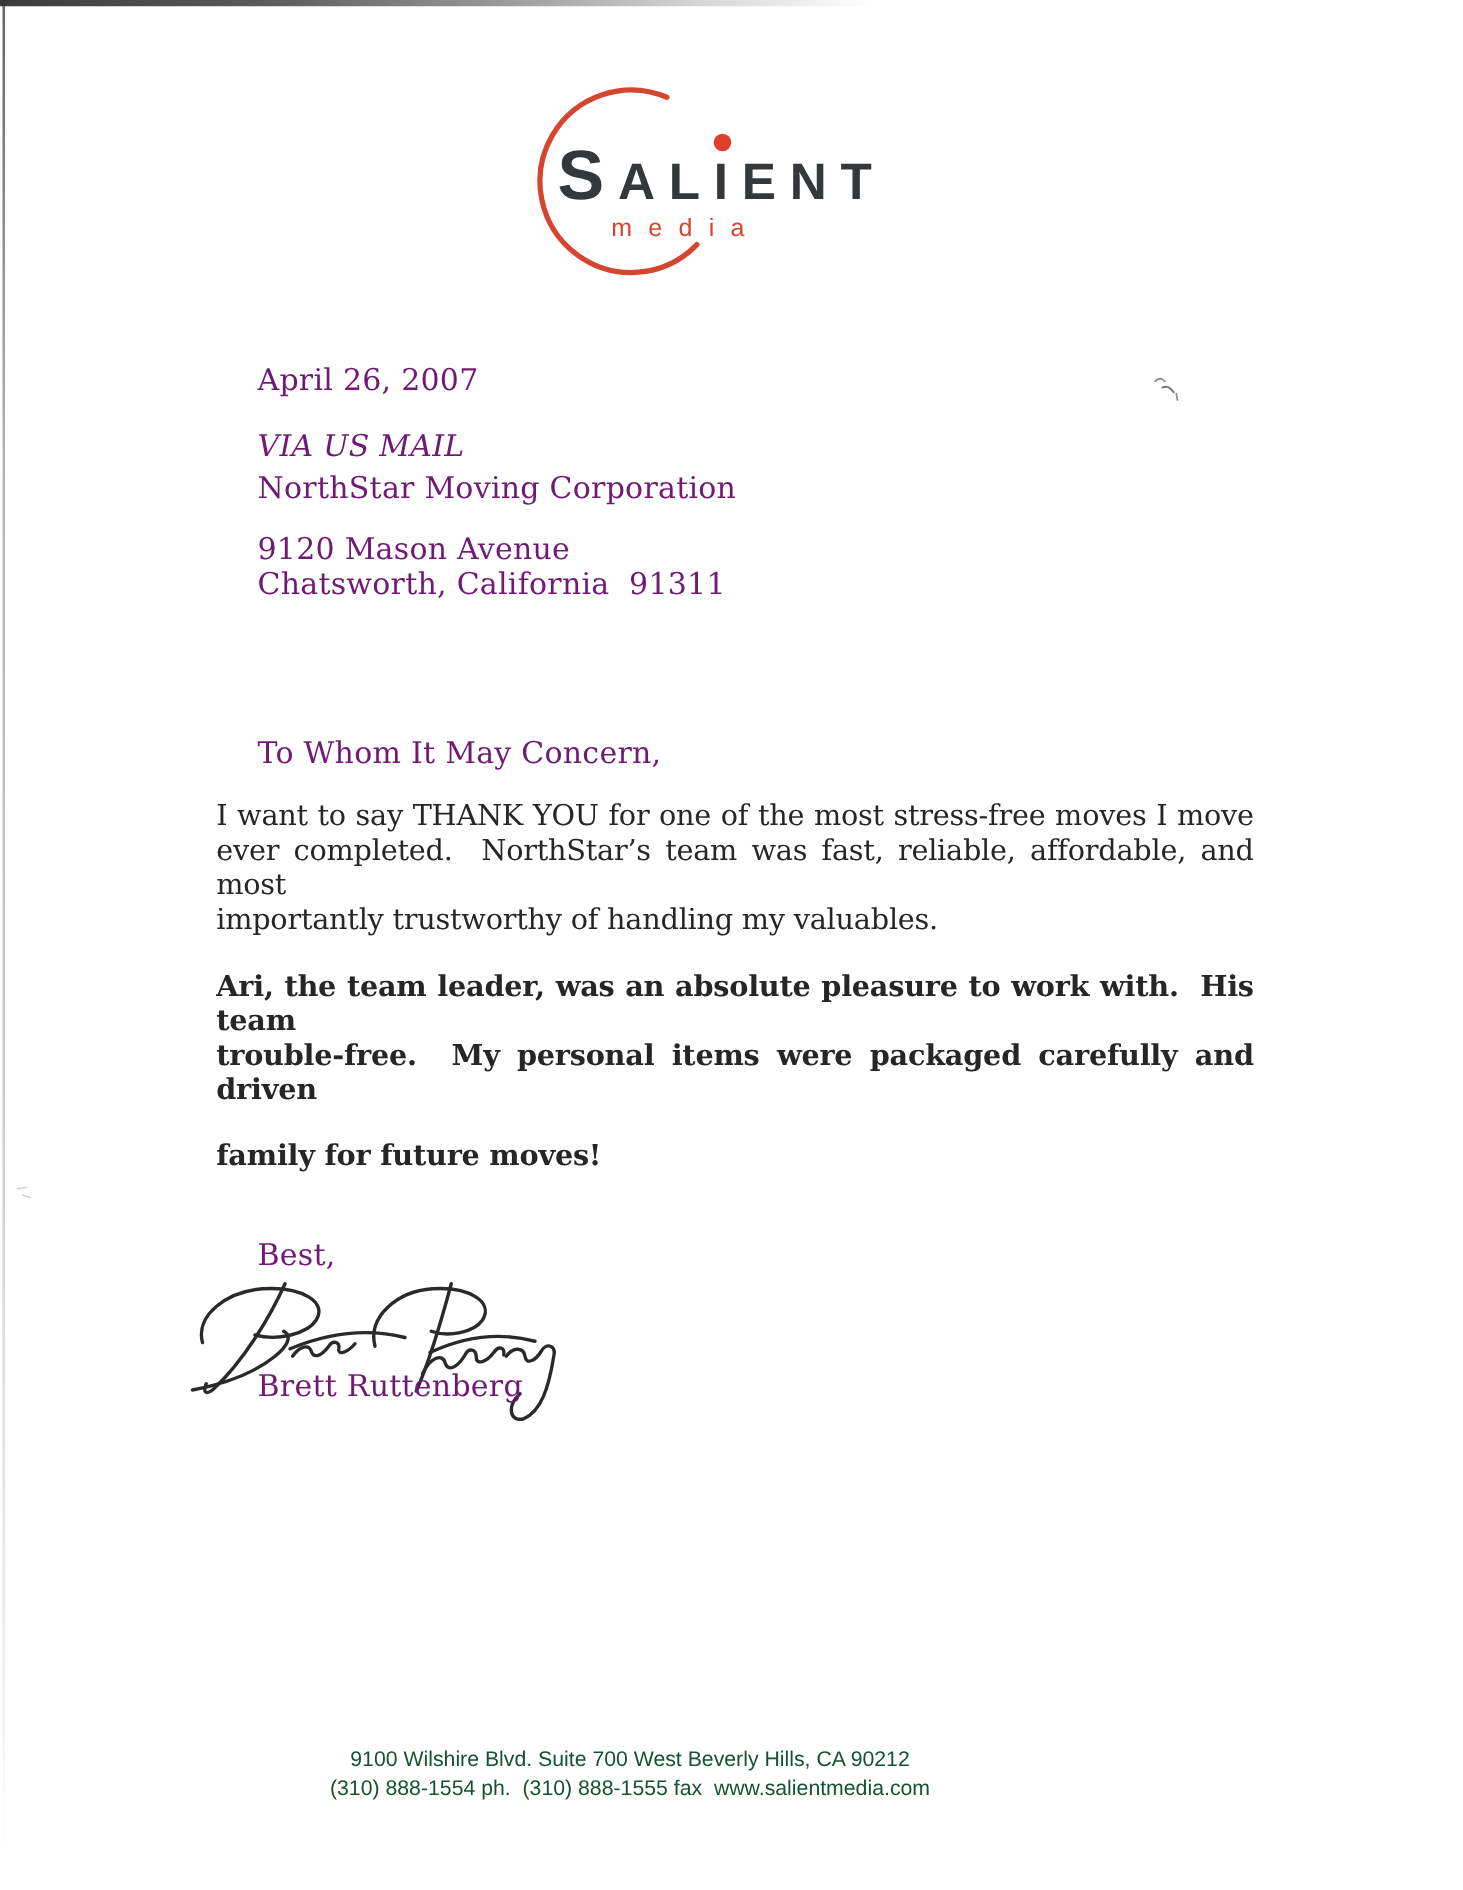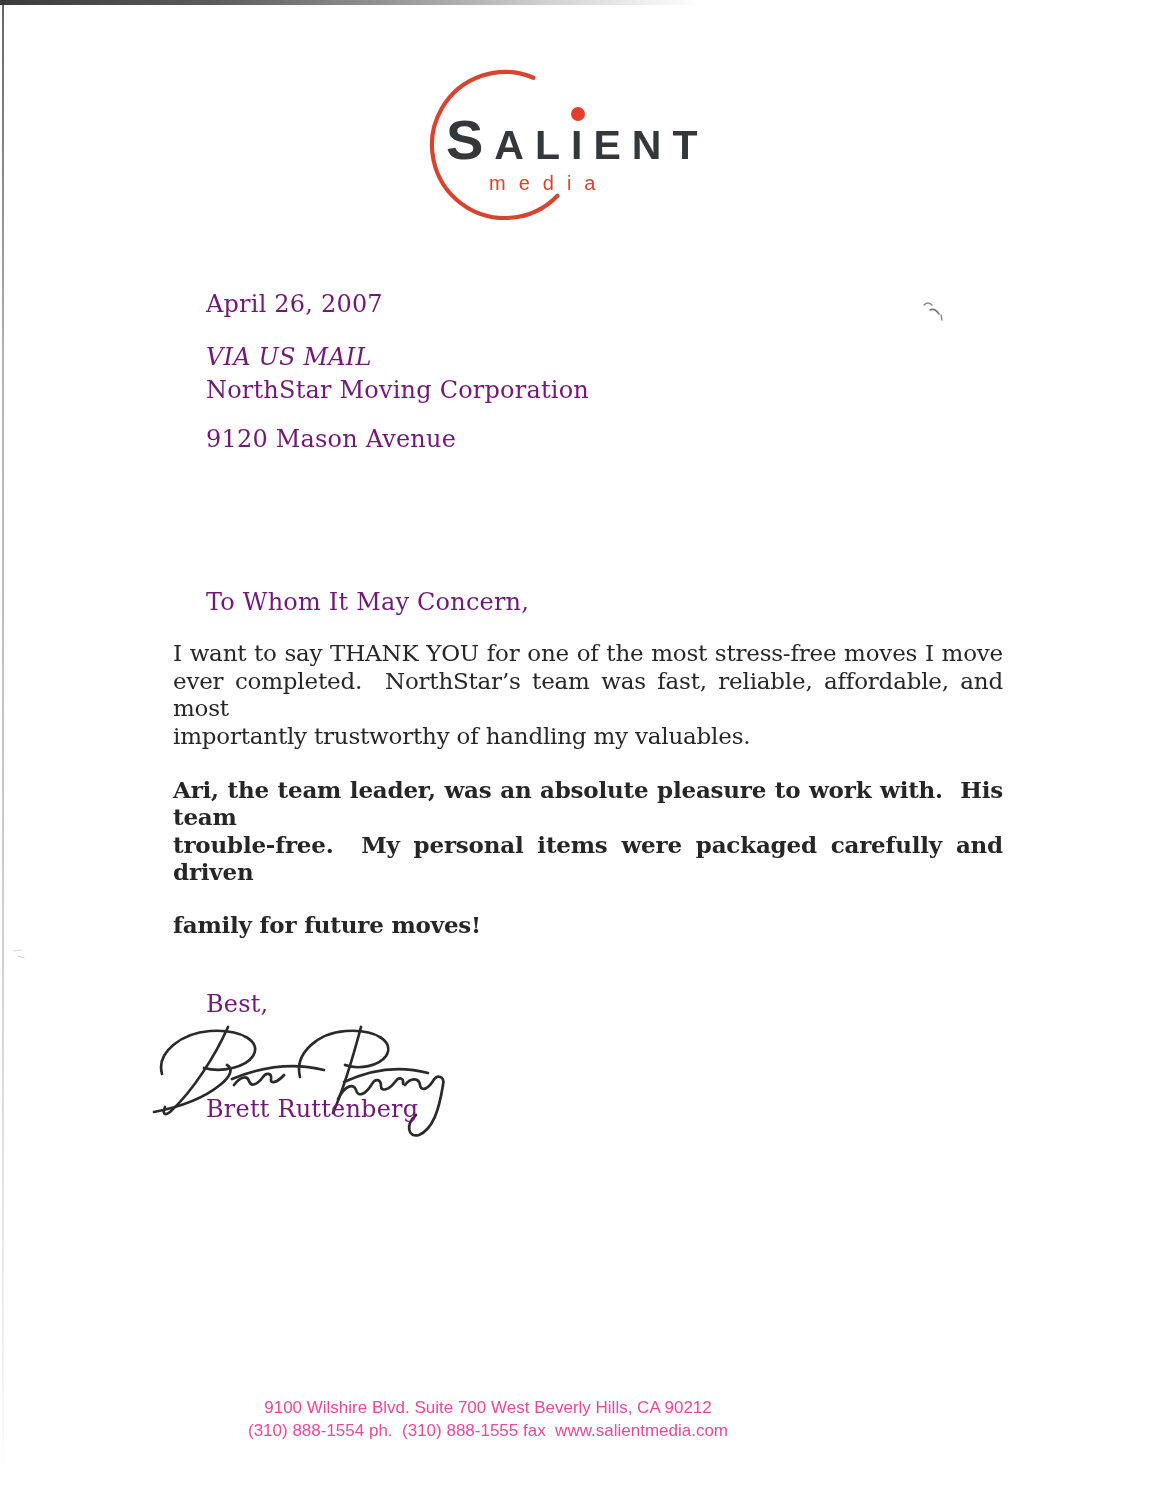--- a/index.html
+++ b/index.html
@@ -67,24 +67,24 @@
   }
   .paragraph + .paragraph { margin-top: 25.5px; font-weight: bold; }
   .paragraph .line { text-align: justify; text-align-last: justify; }
   .paragraph .line.last { text-align-last: left; }
   .paragraph .b { font-weight: normal; }
 
   .signature-svg { position: absolute; left: 148px; top: 1022px; }
 
   
   .page-footer {
-    position: absolute; left: 0; top: 1396px; width: 976px;
+    position: absolute; left: 16px; top: 1396px; width: 976px;
     text-align: center;
     font-family: "Liberation Sans", sans-serif;
-    font-size: 17px; line-height: 23px; color: #ec4899;
+    font-size: 17px; line-height: 23px; color: #14532d;
   }
 </style>
 </head>
 <body>
 
 <div class="page">
 
   <div class="scan-top-streak"></div>
   <div class="scan-left-line"></div>
   <svg class="scan-smudge-right" width="28" height="26" viewBox="0 0 28 26">
@@ -104,20 +104,21 @@
       <span class="caps">AL</span>
       <span class="logo-i caps"><span class="logo-i-dot"></span><span>I</span></span>
       <span class="caps">ENT</span>
   </div>
   <div class="logo-sub">media</div>
 
   <div class="hdr" style="top:290px">April 26, 2007</div>
   <div class="hdr italic" style="top:343px">VIA US MAIL</div>
   <div class="hdr" style="top:376px">NorthStar Moving Corporation</div>
   <div class="hdr" style="top:425px">9120 Mason Avenue</div>
+  <div class="hdr" style="top:453px">Chatsworth, California&nbsp; 91311</div>
   <div class="hdr" style="top:588px">To Whom It May Concern,</div>
 
   <div class="body-paragraphs">
       <div class="paragraph">
         <div class="line"><span>I want to say </span><span class="b">THANK YOU</span><span> for one of the most stress-free moves I move</span></div>
         <div class="line"><span>ever completed.&nbsp; NorthStar’s team was fast, reliable, affordable, and most</span></div>
         <div class="line last"><span>importantly trustworthy of handling my valuables.</span></div>
       </div>
       <div class="paragraph">
         <div class="line"><span>Ari, the team leader, was an absolute pleasure to work with.&nbsp; His team</span></div>

